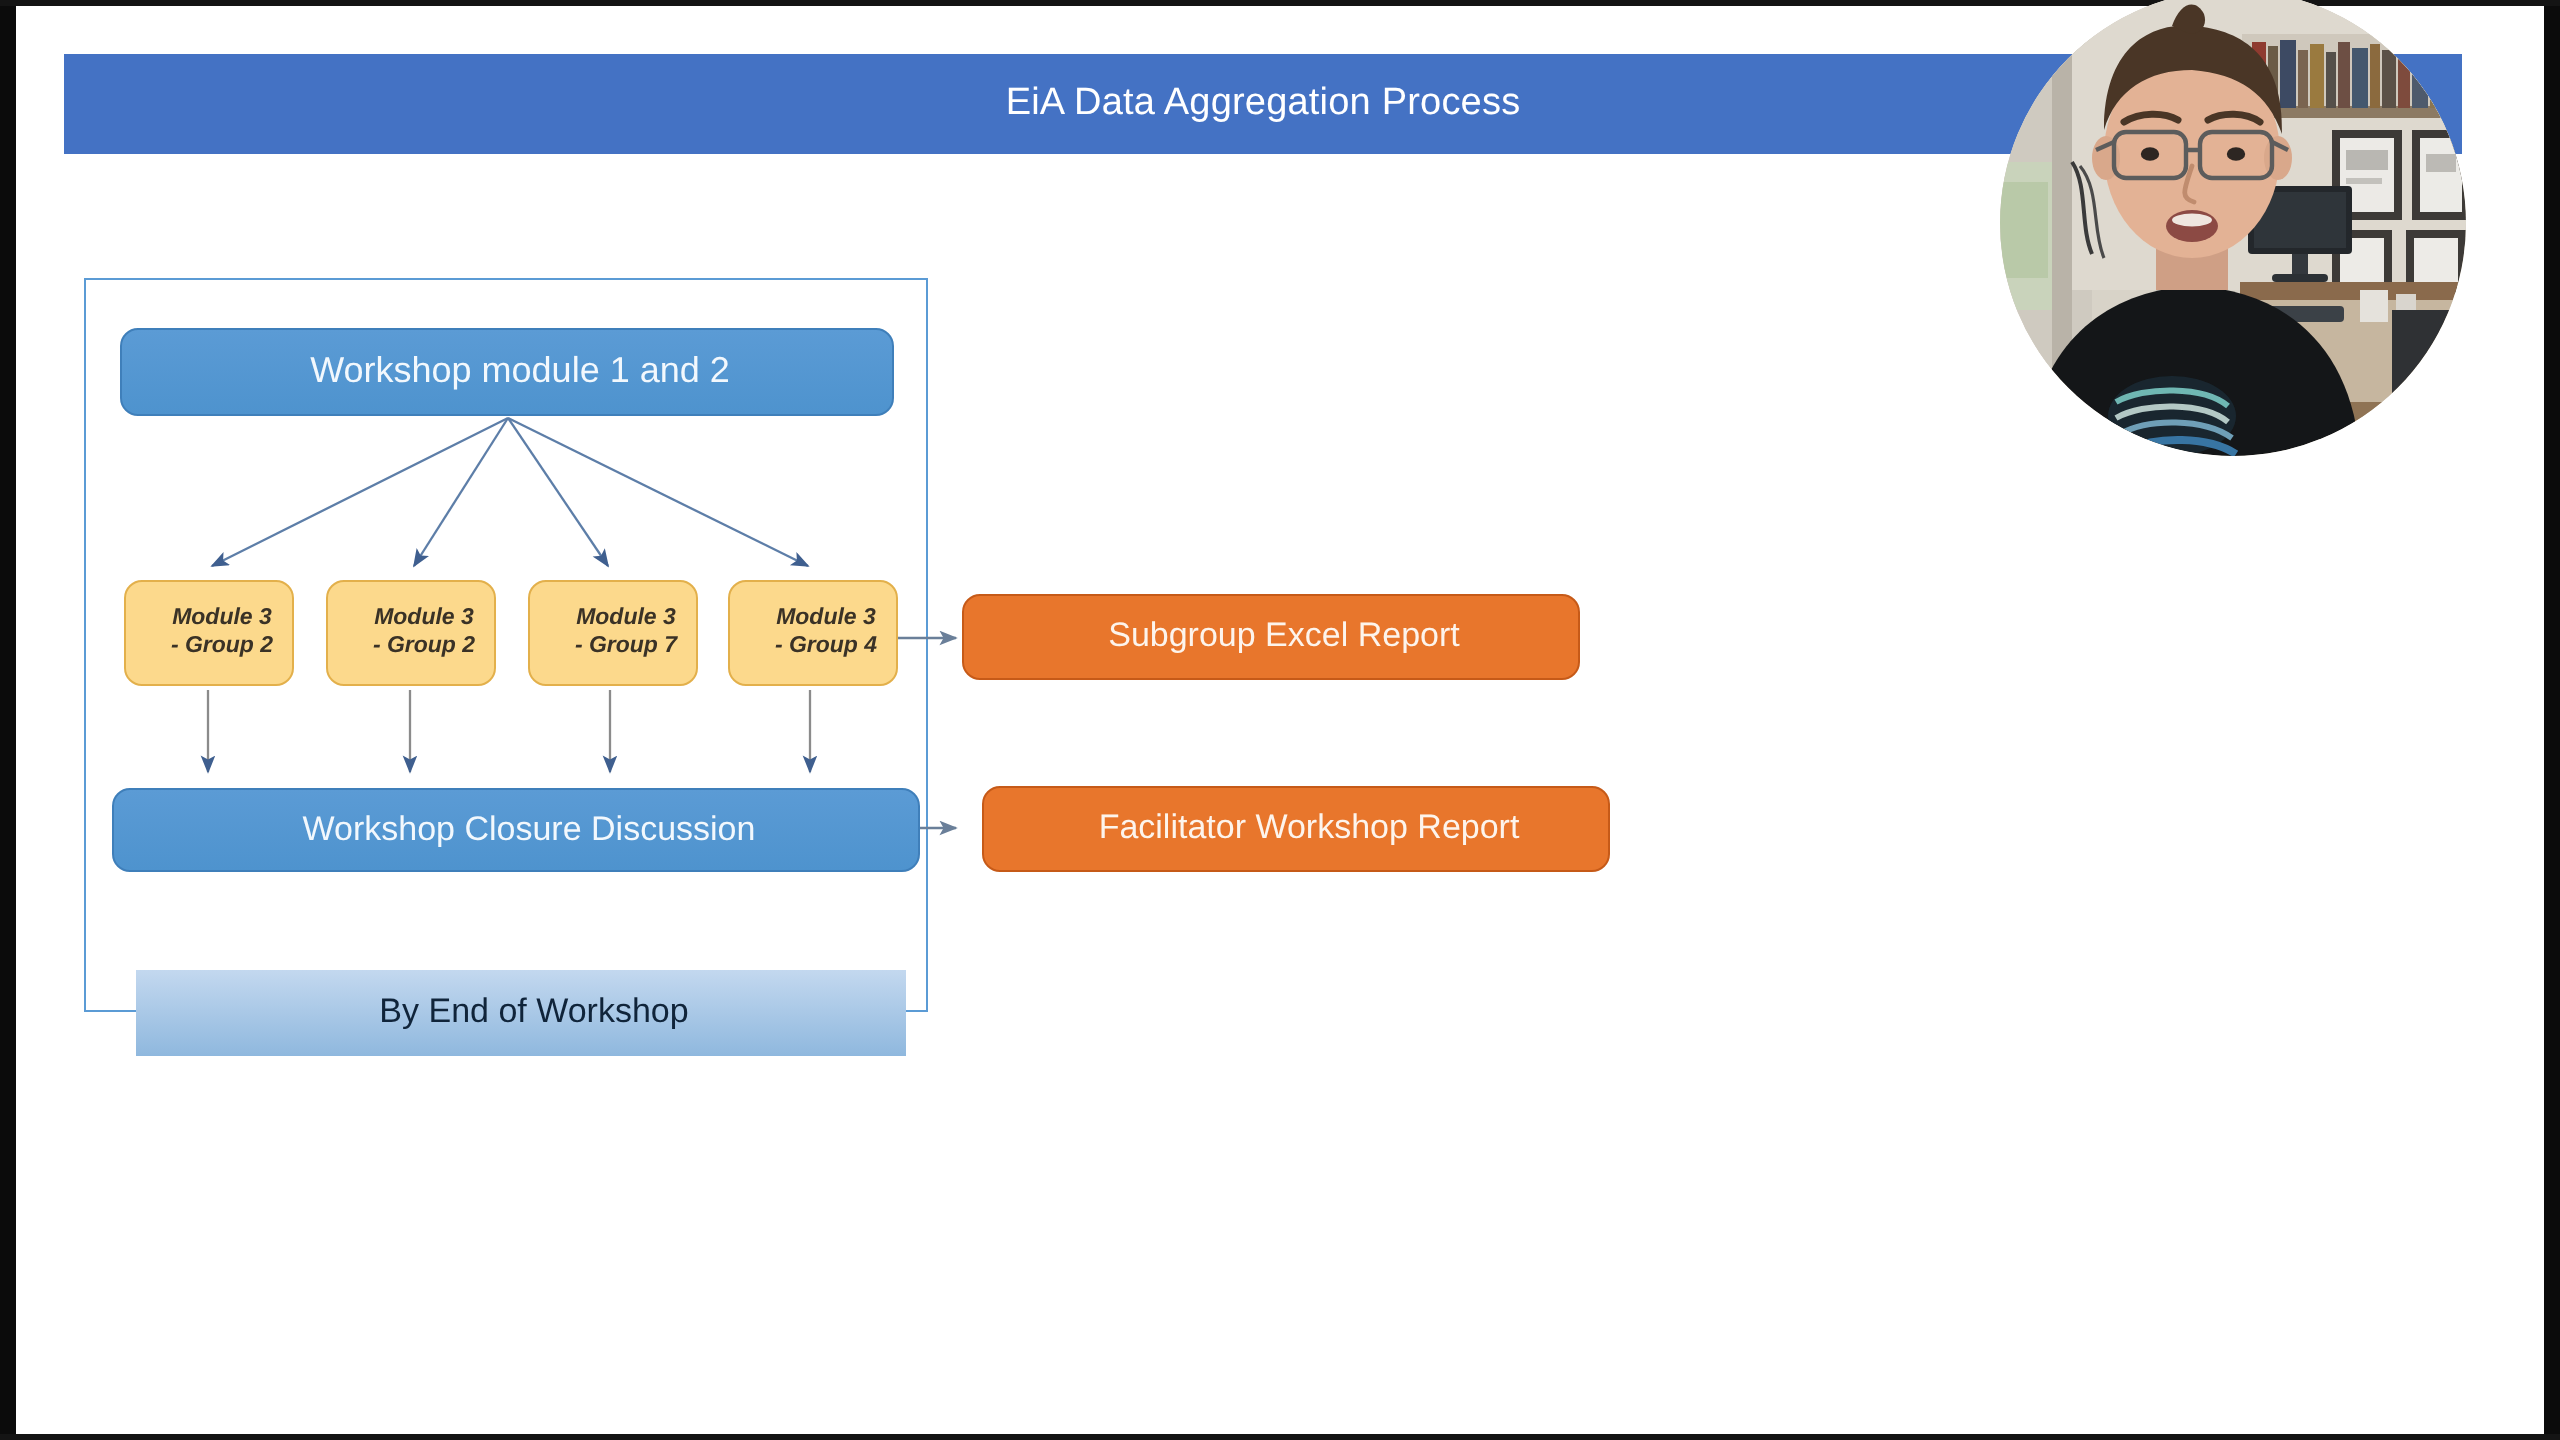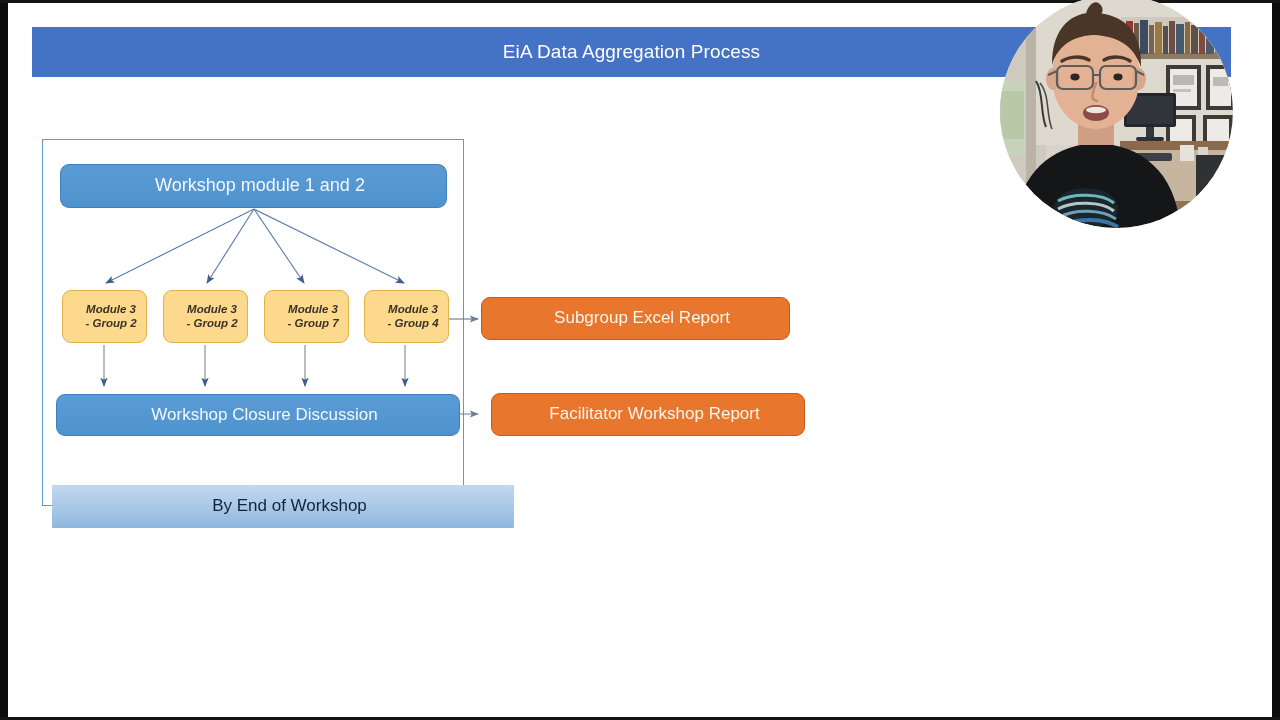--- a/index.html
+++ b/index.html
@@ -133,22 +133,22 @@
   #node-module-3 { left: 264px; }
   #node-module-4 { left: 364px; }
 
   #node-closure {
     left: 56px; top: 394px;
     width: 404px; height: 42px;
     font-size: 17px;
   }
 
   #node-byend {
-    left: 52px; top: 485px;
-    width: 462px; height: 43px;
+    left: 68px; top: 485px;
+    width: 385px; height: 43px;
     font-size: 17px;
   }
 
   #node-excel {
     left: 481px; top: 297px;
     width: 309px; height: 43px;
     font-size: 17px;
   }
 
   #node-report {

